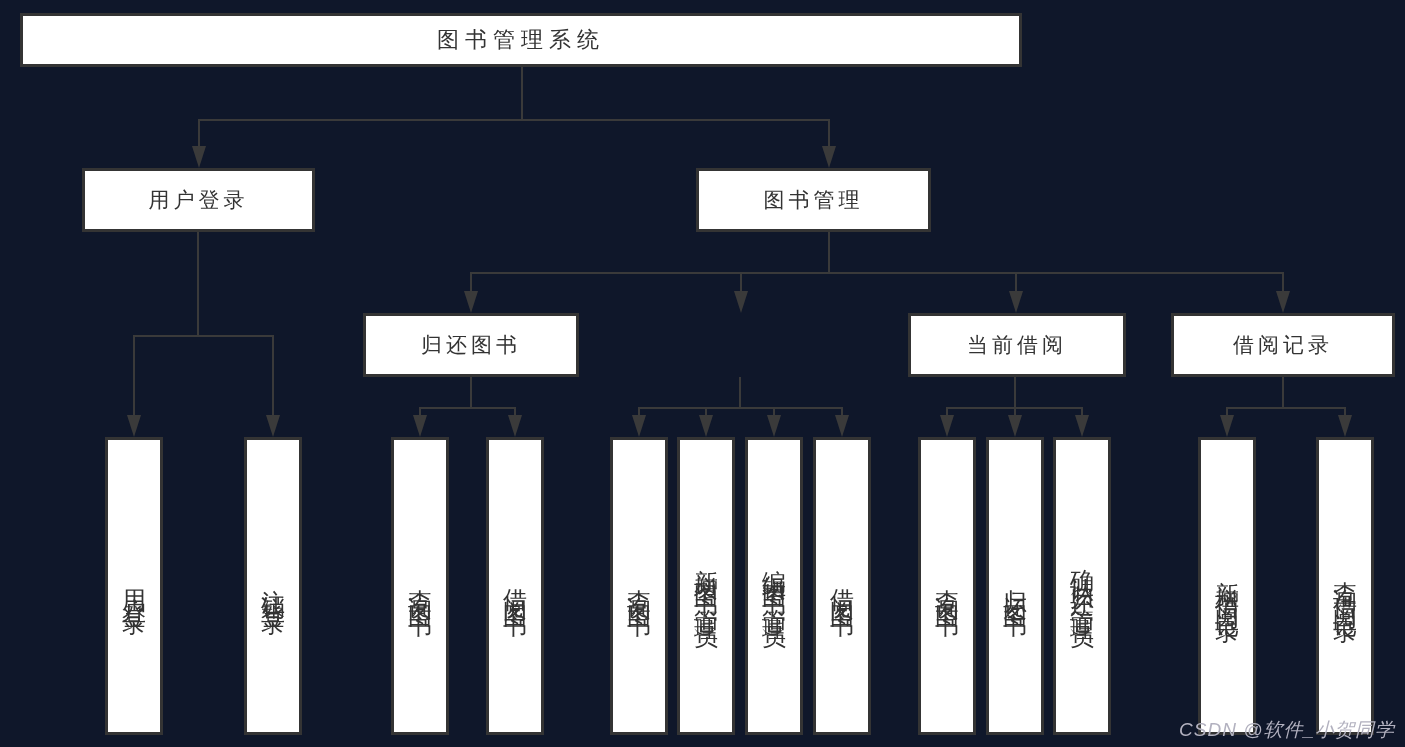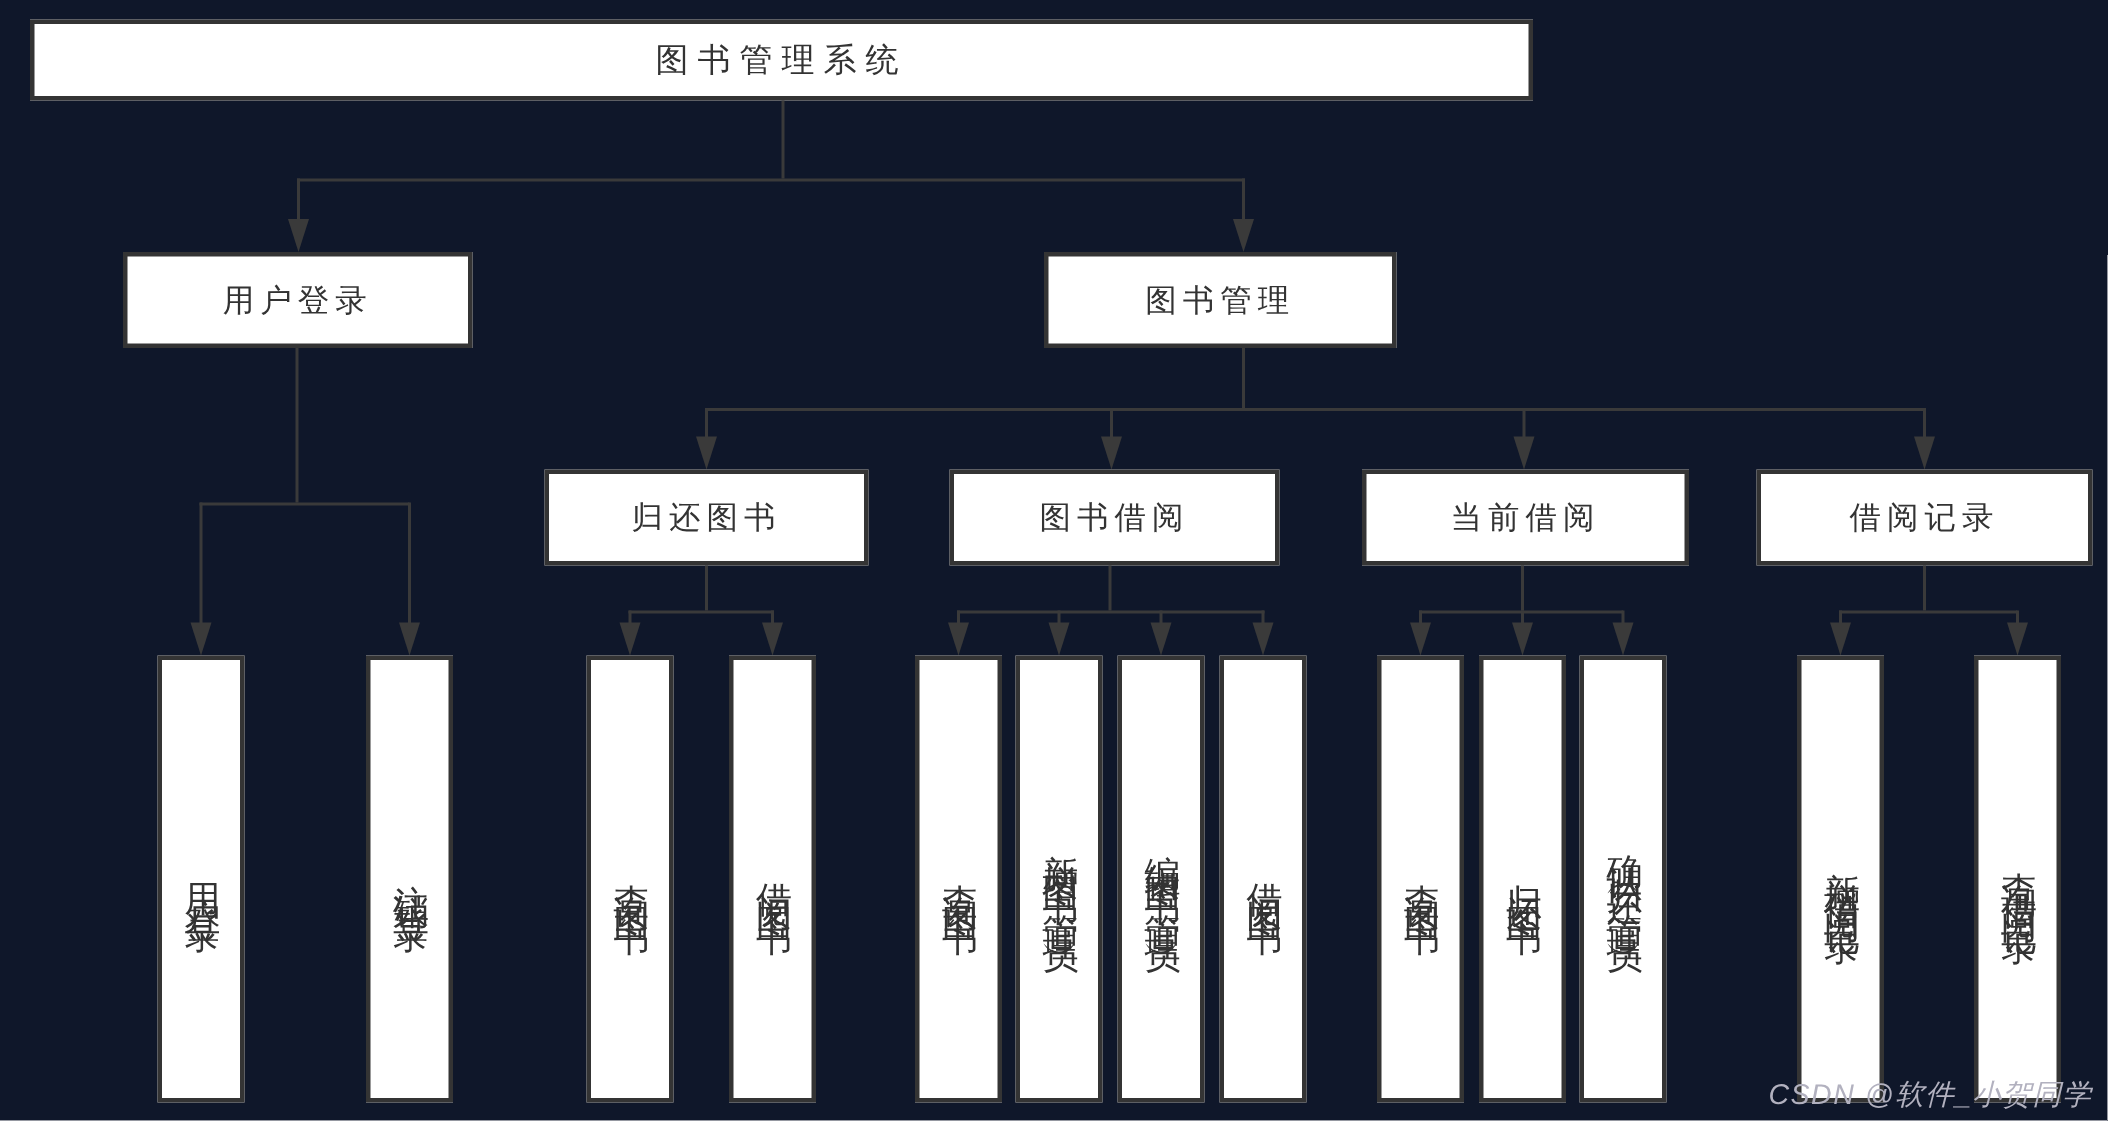--- a/index.html
+++ b/index.html
@@ -91,23 +91,20 @@
   <div class="vl" style="left:1015px;top:272px;height:22px"></div>
   <div class="vl" style="left:1282px;top:272px;height:22px"></div>
   <div class="ah" style="left:464px;top:291px"></div>
   <div class="ah" style="left:734px;top:291px"></div>
   <div class="ah" style="left:1009px;top:291px"></div>
   <div class="ah" style="left:1276px;top:291px"></div>
 
   <div class="nodebox lvl3" style="left:363px;width:216px">
     <span class="hlabel">归还图书</span>
   </div>
-  <div class="nodebox lvl3" style="left:633px;width:220px">
-    <span class="hlabel">图书借阅</span>
-  </div>
   <div class="nodebox lvl3" style="left:908px;width:218px">
     <span class="hlabel">当前借阅</span>
   </div>
   <div class="nodebox lvl3" style="left:1171px;width:224px">
     <span class="hlabel">借阅记录</span>
   </div>
 
   <div class="vl" style="left:470px;top:377px;height:30px"></div>
   <div class="hl" style="left:419px;top:407px;width:97px"></div>
   <div class="vl" style="left:419px;top:407px;height:12px"></div>

